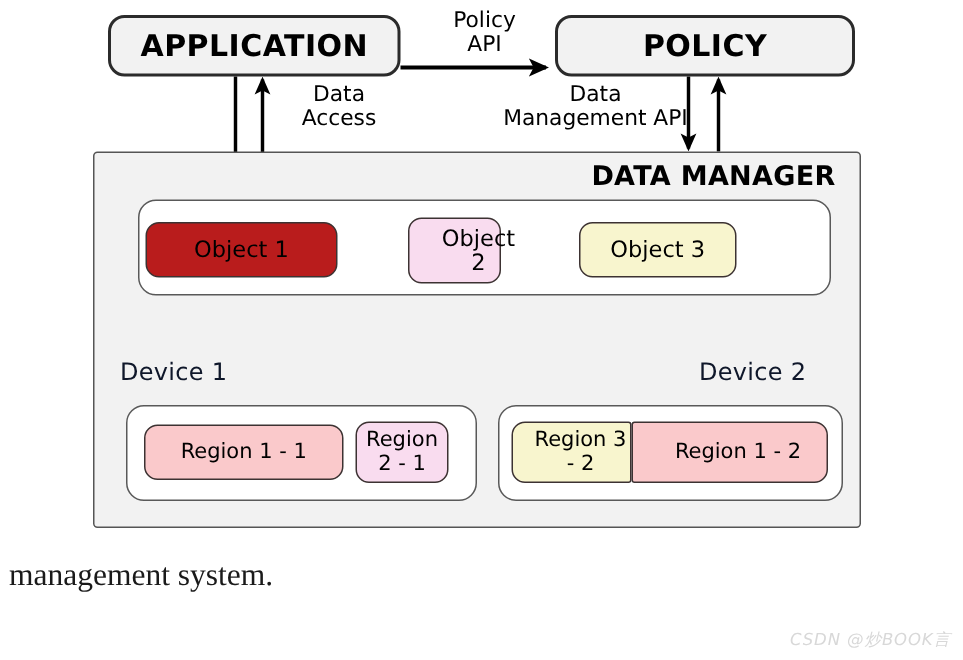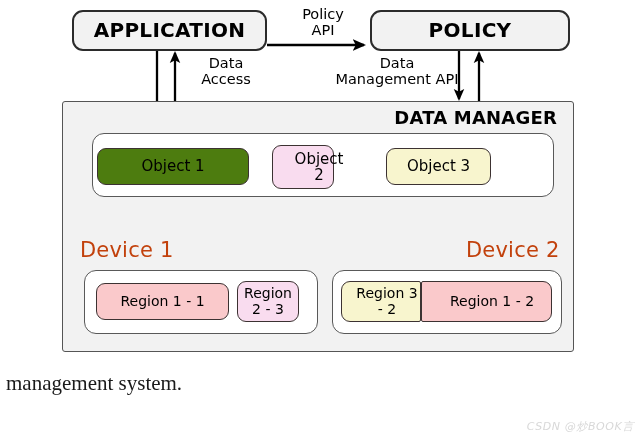--- a/index.html
+++ b/index.html
@@ -79,29 +79,29 @@
     border-radius: 12px;
     display: block;
   }
 
   .obj {
     border: 1.4px solid #3c3232;
     border-radius: 9px;
     font-size: 15px;
     color: #000;
   }
-  #obj-1 { left: 97px;  top: 148px; width: 152px; height: 37px; background: #4d7c0f; }
+  #obj-1 { left: 97px;  top: 148px; width: 128px; height: 37px; background: #b91c1c; }
   #obj-2 { left: 272px; top: 145px; width: 62px;  height: 44px; background: #f9dcef; padding-left: 32px; }
   #obj-3 { left: 386px; top: 148px; width: 105px; height: 37px; background: #f8f5ce; }
 
   
   .device-label {
     position: absolute;
-    font-size: 21px;
-    color: #c2410c;
+    font-size: 16px;
+    color: #0f172a;
     letter-spacing: 0.2px;
   }
   #device-1-label { left: 80px;  top: 238px; }
   #device-2-label { left: 466px; top: 238px; }
 
   
   .device-panel {
     background: #ffffff;
     border: 1.6px solid #595959;
     border-radius: 12px;
@@ -235,21 +235,21 @@
   <div class="device-label" id="device-2-label">Device 2</div>
 
   <div class="node device-panel" id="panel-device-1"></div>
   <div class="node device-panel" id="panel-device-2"></div>
 
   <div class="node region" id="region-1-1">
     <span>Region 1 - 1</span>
   </div>
   <div class="node region" id="region-2-1">
     <span>Region
-2 - 3</span>
+2 - 1</span>
   </div>
   <div class="node region" id="region-3-2">
     <span>Region
 3 - 2</span>
   </div>
   <div class="node region" id="region-1-2">
     <span>Region 1 - 2</span>
   </div>
 
   <div class="node actor" id="box-application">

